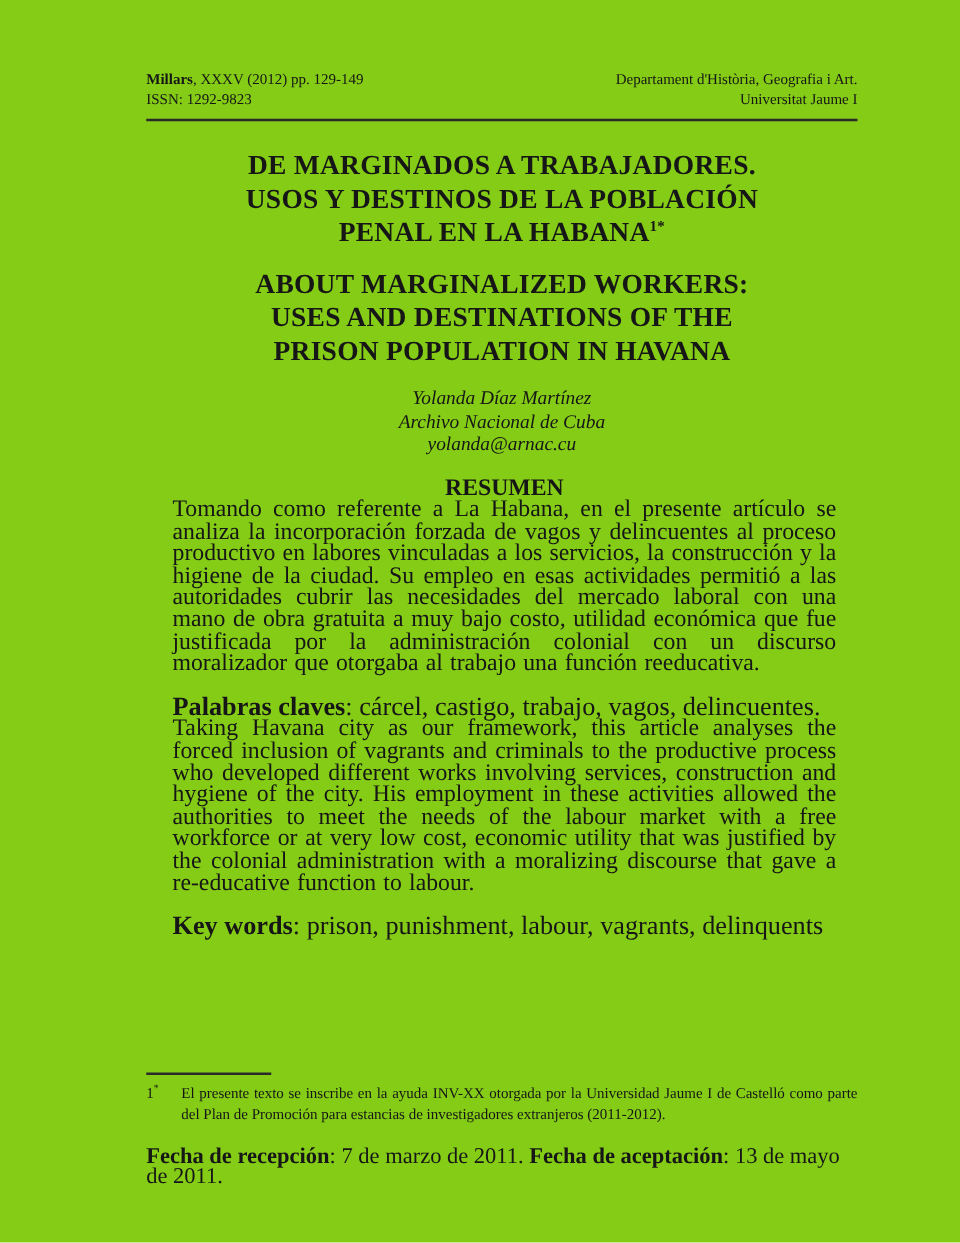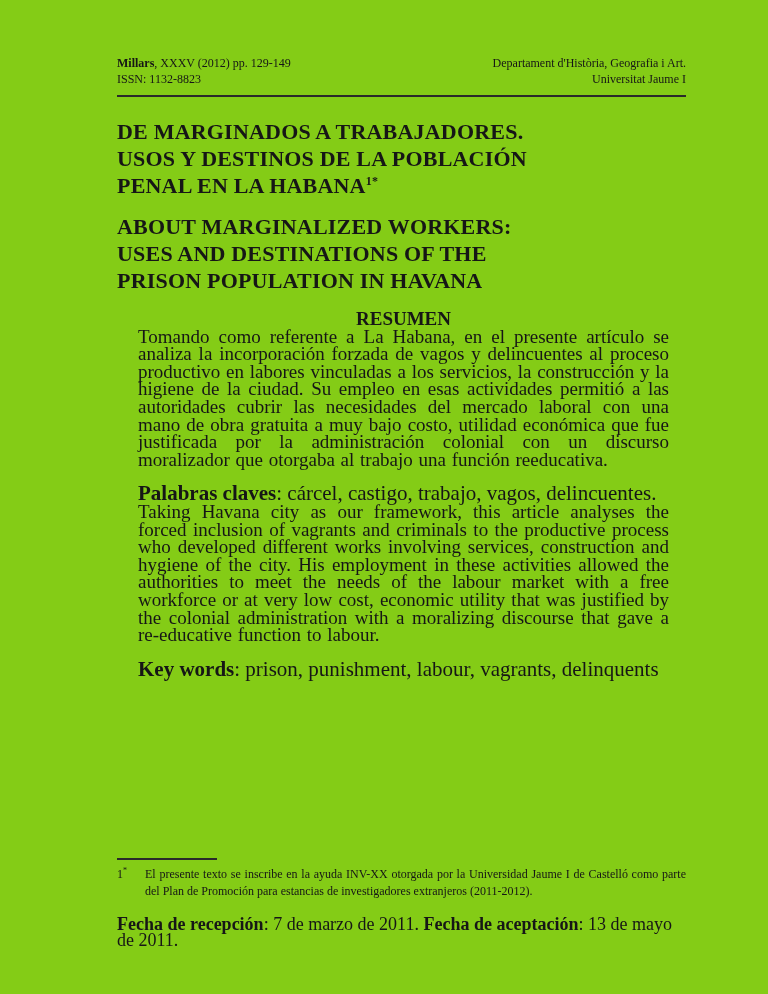--- a/index.html
+++ b/index.html
@@ -38,20 +38,21 @@
     border-top: 2px solid #2a2a2a;
     width: 100%;
     height: 0;
   }
   
   .title-es, .title-en {
     margin: 21px 0 0 0;
     font-size: 22px;
     font-weight: bold;
     line-height: 27px;
+    text-align: center;
     letter-spacing: 0.2px;
   }
   .title-en { margin-top: 14px; }
   .tline { display: block; }
   .title-sup {
     font-size: 12px;
     vertical-align: super;
     line-height: 0;
   }
   
@@ -128,21 +129,21 @@
 </style>
 </head>
 <body>
 
 <div class="page">
   <div class="content">
 
     <div class="journal-header">
       <div class="jh-left">
         <div class="jh-line"><span class="b">Millars</span><span>, XXXV (2012) pp. 129-149</span></div>
-        <div class="jh-line">ISSN: 1132-8823</div>
+        <div class="jh-line">ISSN: 1292-9823</div>
       </div>
       <div class="jh-right">
         <div class="jh-line">Departament d'Història, Geografia i Art.</div>
         <div class="jh-line">Universitat Jaume I</div>
       </div>
     </div>
 
     <div class="rule"></div>
 
     <h1 class="title-es">
@@ -150,20 +151,25 @@
       <span class="tline">USOS Y DESTINOS DE LA POBLACIÓN</span>
       <span class="tline"><span>PENAL EN LA HABANA</span><sup class="title-sup">1*</sup></span>
     </h1>
 
     <h2 class="title-en">
       <span class="tline">ABOUT MARGINALIZED WORKERS:</span>
       <span class="tline">USES AND DESTINATIONS OF THE</span>
       <span class="tline">PRISON POPULATION IN HAVANA</span>
     </h2>
 
+    <div class="author">
+      <div>Yolanda Díaz Martínez</div>
+      <div>Archivo Nacional de Cuba</div>
+      <div>yolanda@arnac.cu</div>
+    </div>
 
     <div class="inset">
       <p class="section-heading">RESUMEN</p>
       <p class="body-par">Tomando como referente a La Habana, en el presente artículo se analiza la incorporación forzada de vagos y delincuentes al proceso productivo en labores vinculadas a los servicios, la construcción y la higiene de la ciudad. Su empleo en esas actividades permitió a las autoridades cubrir las necesidades del mercado laboral con una mano de obra gratuita a muy bajo costo, utilidad económica que fue justificada por la administración colonial con un discurso moralizador que otorgaba al trabajo una función reeducativa.</p>
       <p class="keywords"><span class="b">Palabras claves</span><span>: cárcel, castigo, trabajo, vagos, delincuentes.</span></p>
     </div>
 
     <div class="inset">
       <p class="body-par">Taking Havana city as our framework, this article analyses the forced inclusion of vagrants and criminals to the productive process who developed different works involving services, construction and hygiene of the city. His employment in these activities allowed the authorities to meet the needs of the labour market with a free workforce or at very low cost, economic utility that was justified by the colonial administration with a moralizing discourse that gave a re-educative function to labour.</p>
       <p class="keywords"><span class="b">Key words</span><span>: prison, punishment, labour, vagrants, delinquents</span></p>

